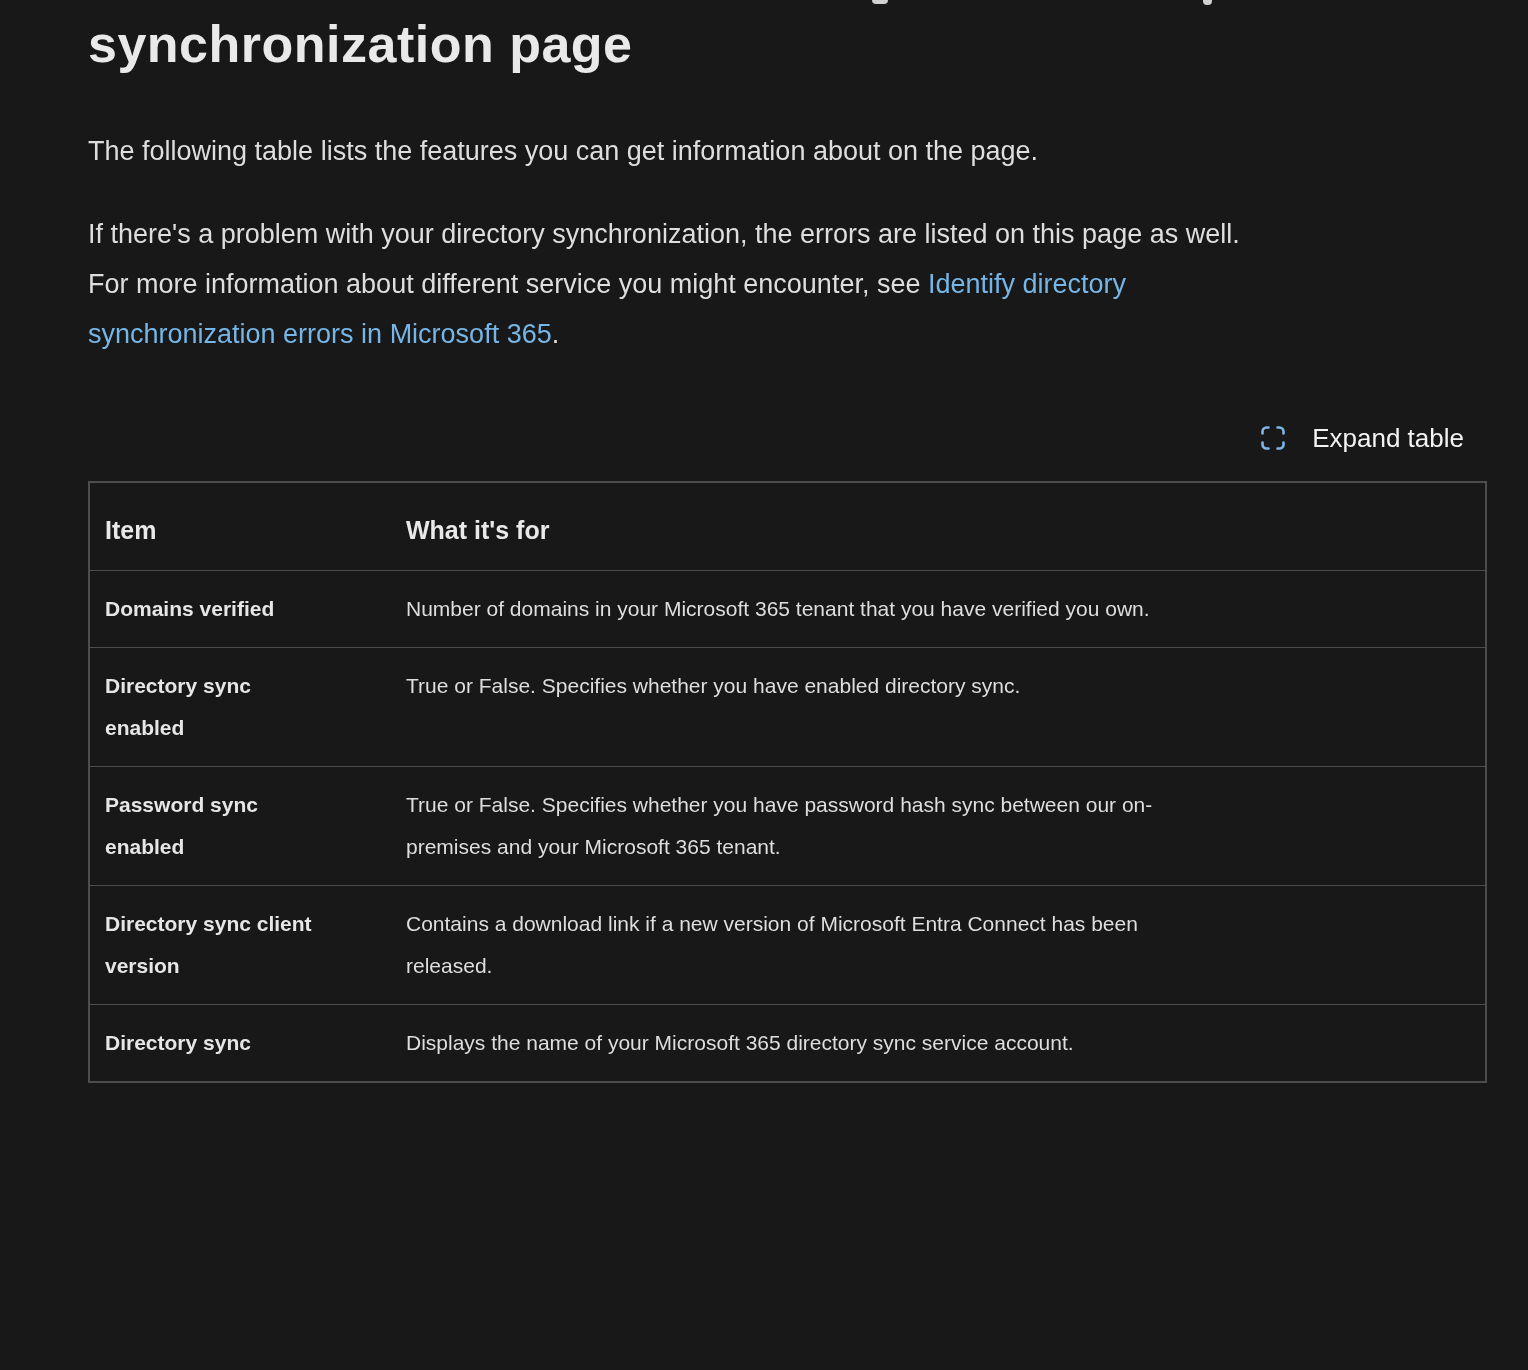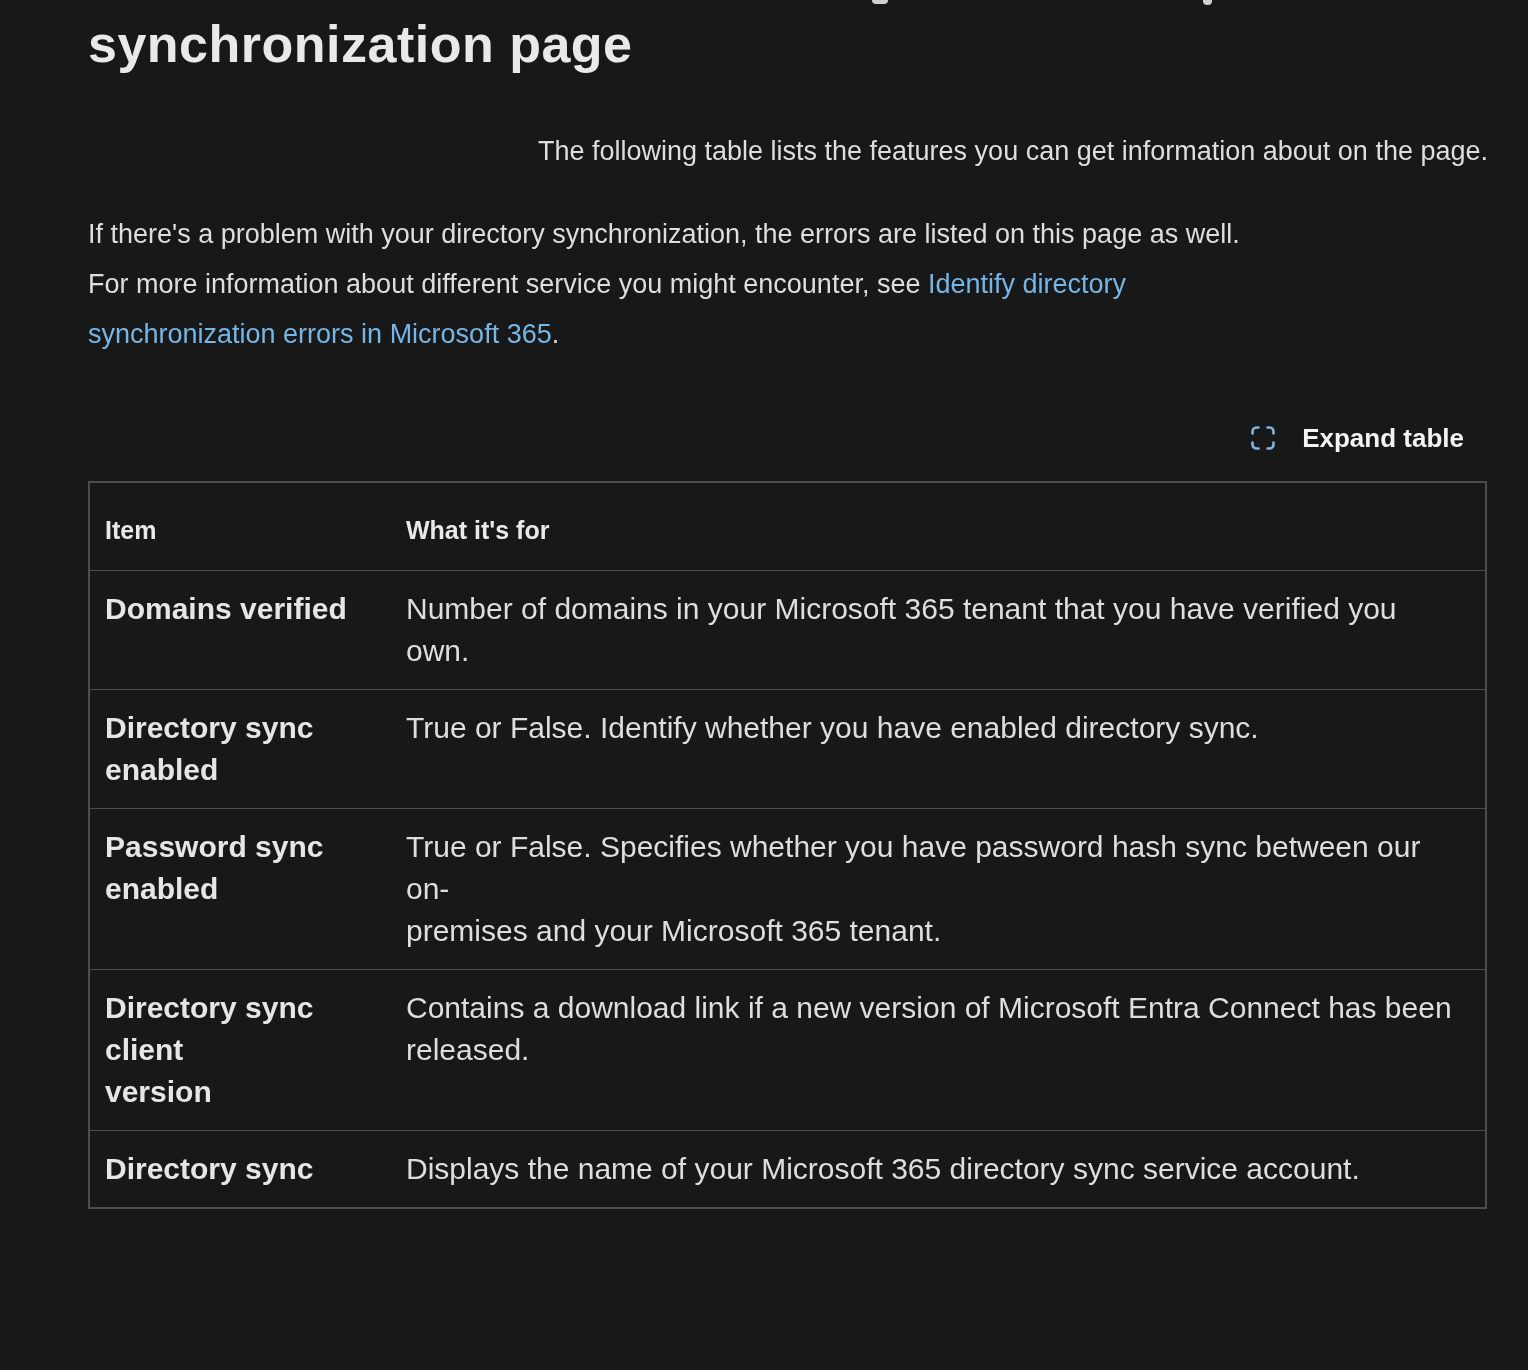--- a/index.html
+++ b/index.html
@@ -25,49 +25,49 @@
   .content{padding-left:88px;}
   h1{
     margin:6px 0 0 0;
     font-size:52px;line-height:76px;font-weight:700;letter-spacing:0.5px;
     color:var(--heading_text);
   }
   .para{
     width:1400px;margin:0;
     font-size:27px;line-height:50px;color:var(--text);
   }
-  .p1{margin-top:44px;text-align:right;}
+  .p1{margin-top:44px;}
   .p2{margin-top:33px;}
   .link{color:var(--link);text-decoration:none;cursor:pointer;}
   .expand-row{
     width:1376px;margin-top:63px;
     display:flex;justify-content:flex-end;align-items:center;
   }
   .expand-btn{
     display:flex;align-items:center;gap:26px;
     background:none;border:none;padding:0;cursor:pointer;
     font-family:inherit;
   }
   .expand-icon{display:block;width:26px;height:26px;}
   .expand-icon svg{display:block;}
   .expand-label{
-    font-size:26px;font-weight:700;color:var(--expand_text);line-height:32px;
+    font-size:26px;font-weight:400;color:var(--expand_text);line-height:32px;
   }
   table.doc-table{
     margin-top:27px;width:1399px;table-layout:fixed;
     border-collapse:collapse;border:2px solid var(--table_border);
   }
   .doc-table th{
     text-align:left;font-size:25px;font-weight:700;line-height:42px;
     color:var(--heading_text);
     padding:26px 20px 19px 15px;
     border-bottom:1px solid var(--table_border);
   }
   .doc-table td{
-    font-size:30px;line-height:42px;color:var(--text);
+    font-size:21px;line-height:42px;color:var(--text);
     vertical-align:top;
     padding:17px 20px 17px 15px;
     border-top:1px solid var(--table_border);
     white-space:pre-line;
   }
   .doc-table td.c1{font-weight:700;color:var(--label_text);padding-right:10px;}
 </style>
 </head>
 <body>
 
@@ -108,21 +108,21 @@
       </tr>
     </thead>
     <tbody>
       <tr>
         <td class="c1">Domains verified</td>
         <td class="c2">Number of domains in your Microsoft 365 tenant that you have verified you own.</td>
       </tr>
       <tr>
         <td class="c1">Directory sync
 enabled</td>
-        <td class="c2">True or False. Identify whether you have enabled directory sync.</td>
+        <td class="c2">True or False. Specifies whether you have enabled directory sync.</td>
       </tr>
       <tr>
         <td class="c1">Password sync
 enabled</td>
         <td class="c2">True or False. Specifies whether you have password hash sync between our on-
 premises and your Microsoft 365 tenant.</td>
       </tr>
       <tr>
         <td class="c1">Directory sync client
 version</td>

